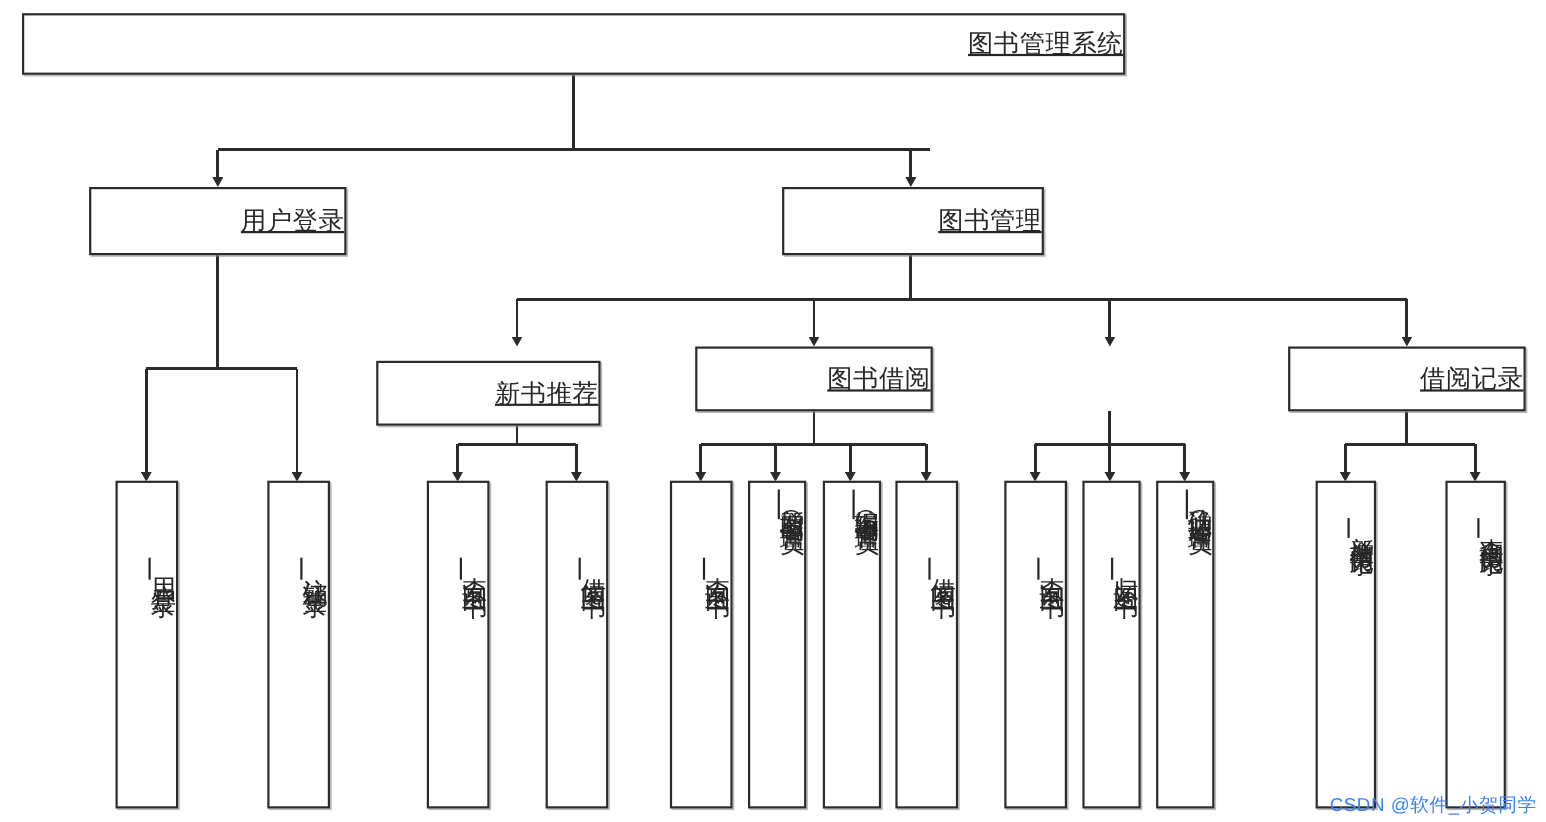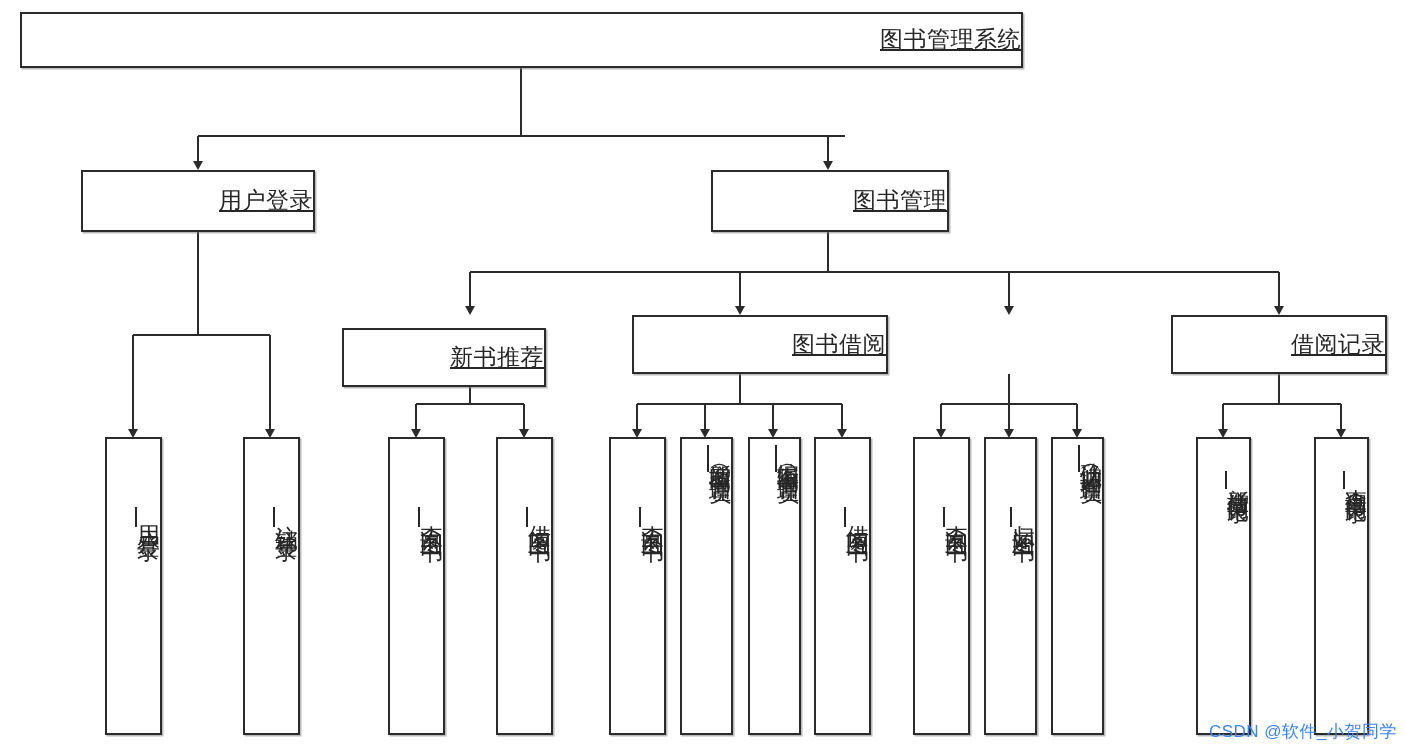--- a/index.html
+++ b/index.html
@@ -142,21 +142,21 @@
   <div class="node horiz" style="left:81px; top:170px; width:234px; height:62px;">
     <span class="node-label">用户登录</span>
   </div>
   <div class="node horiz" style="left:711px; top:170px; width:238px; height:62px;">
     <span class="node-label">图书管理</span>
   </div>
 
   <div class="node horiz" style="left:342px; top:315px; width:204px; height:59px;margin-top:13px;">
     <span class="node-label">新书推荐</span>
   </div>
-  <div class="node horiz" style="left:632px; top:315px; width:256px; height:59px;">
+  <div class="node horiz" style="left:632px; top:315px; width:216px; height:59px;">
     <span class="node-label">图书借阅</span>
   </div>
   <div class="node horiz" style="left:1171px; top:315px; width:216px; height:59px;">
     <span class="node-label">借阅记录</span>
   </div>
 
   <div class="node vert" style="left:105px; top:437px; width:57px; height:298px; padding-top:68px;">
     <span class="node-label">用户登录</span>
   </div>
   <div class="node vert" style="left:243px; top:437px; width:57px; height:298px; padding-top:68px;">

